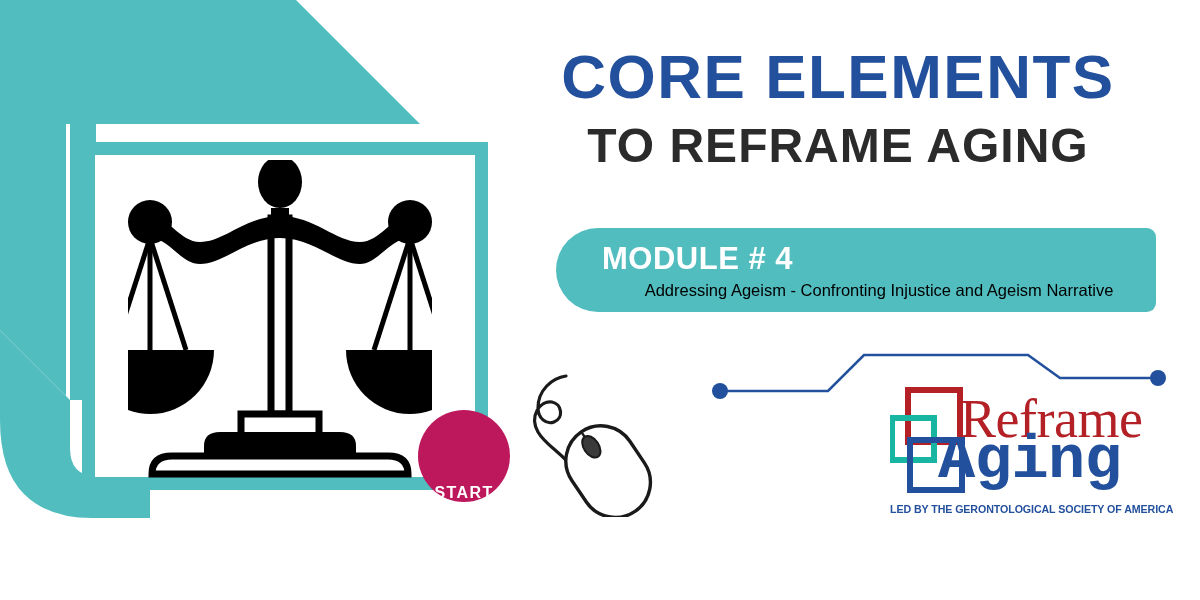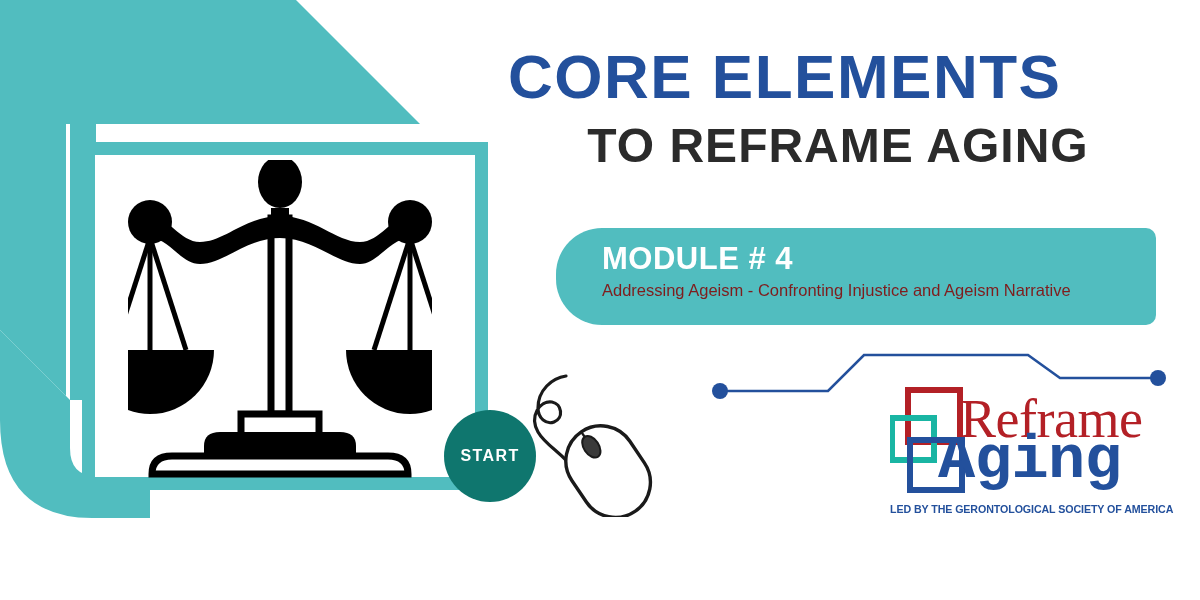--- a/index.html
+++ b/index.html
@@ -16,59 +16,59 @@
   .frame-outer{
     position:absolute;left:82px;top:142px;width:406px;height:348px;
     border:13px solid #51bdbf;background:#ffffff;box-sizing:border-box;
   }
 
   
   .scales{position:absolute;left:128px;top:160px;width:304px;height:320px;}
 
   
   .start-btn{
-    position:absolute;left:444px;top:410px;width:92px;height:92px;
-    border-radius:50%;background:#0f766e;
-    display:flex;align-items:center;justify-content:center;
+    position:absolute;left:418px;top:410px;width:92px;height:92px;
+    border-radius:50%;background:#be185d;
+    display:flex;align-items:flex-end;justify-content:center;
     cursor:pointer;
   }
   .start-btn span{
     color:#ffffff;font-weight:bold;font-size:16px;letter-spacing:1.4px;
     font-family:"Liberation Sans", sans-serif;
   }
 
   
   .mouse{position:absolute;left:512px;top:362px;width:150px;height:155px;}
 
   
   .headline{position:absolute;left:508px;top:46px;width:660px;}
   .hl-1{
     color:#23509c;font-weight:bold;font-size:62px;line-height:62px;
-    letter-spacing:1.5px;text-align:left;
+    letter-spacing:1.5px;text-align:center;
     font-family:"Liberation Sans", sans-serif;white-space:nowrap;
   }
   .hl-2{
     color:#2b2b2b;font-weight:bold;font-size:48px;line-height:56px;
     letter-spacing:1px;text-align:center;margin-top:10px;
     font-family:Liberation Sans, sans-serif;white-space:nowrap;
   }
 
   
   .module-pill{
-    position:absolute;left:556px;top:228px;width:600px;height:97px;
+    position:absolute;left:556px;top:228px;width:600px;height:84px;
     background:#51bdbf;border-radius:46px 10px 10px 46px;
     padding:14px 0 0 46px;box-sizing:border-box;
   }
   .module-title{
     color:#ffffff;font-weight:bold;font-size:31px;line-height:34px;
     letter-spacing:0.5px;font-family:"Liberation Sans", sans-serif;
   }
   .module-sub{
-    color:#7f1d1d;font-size:16.5px;line-height:22px;margin-top:3px;
-    font-family:"Liberation Sans", sans-serif;white-space:nowrap;
+    color:#000000;font-size:16.5px;line-height:22px;margin-top:3px;
+    font-family:"Liberation Sans", sans-serif;white-space:nowrap;text-align:center;
   }
 
   
   .circuit{position:absolute;left:700px;top:340px;width:480px;height:70px;}
 
   
   .logo{position:absolute;left:890px;top:378px;width:262px;height:170px;}
   .logo-squares{position:absolute;left:0;top:8px;width:82px;height:108px;}
   .logo-ncto{
     position:absolute;left:62px;top:0px;

